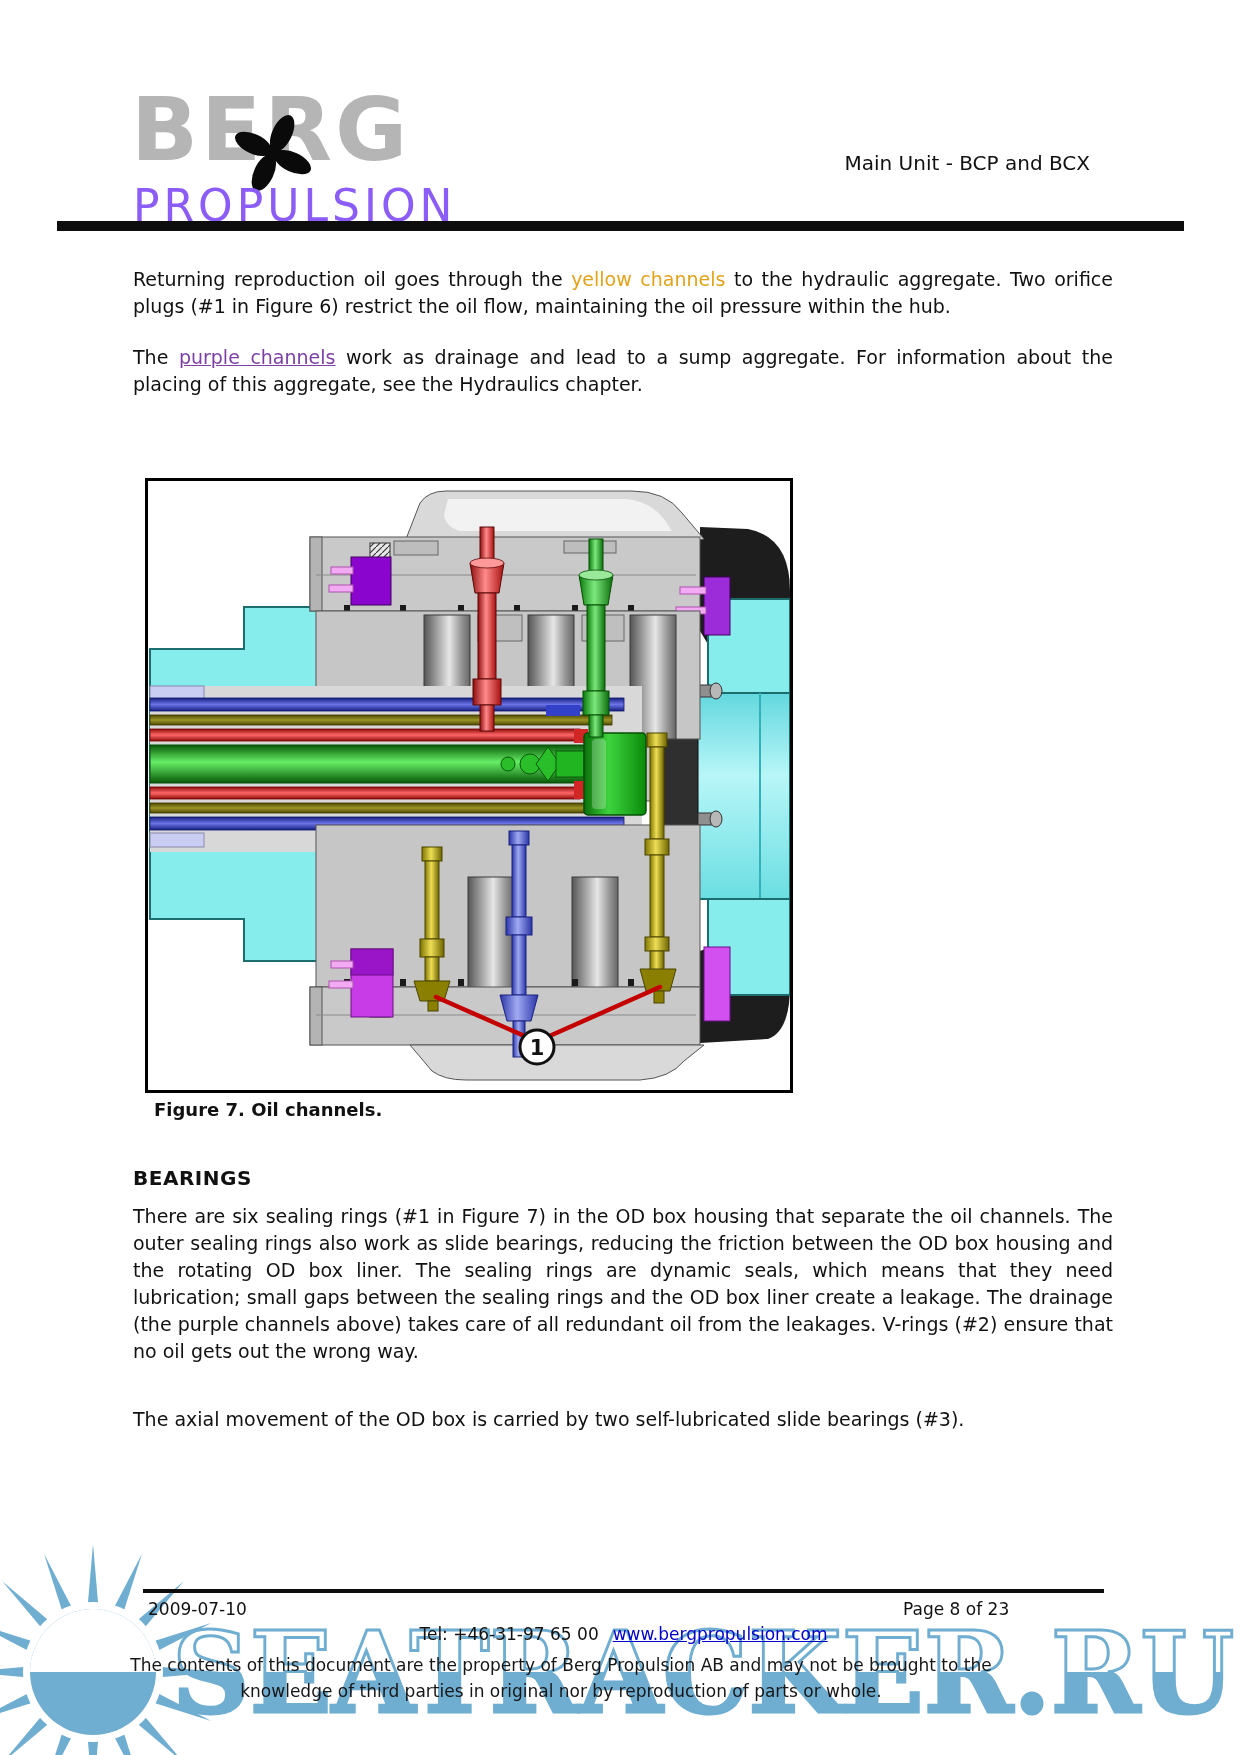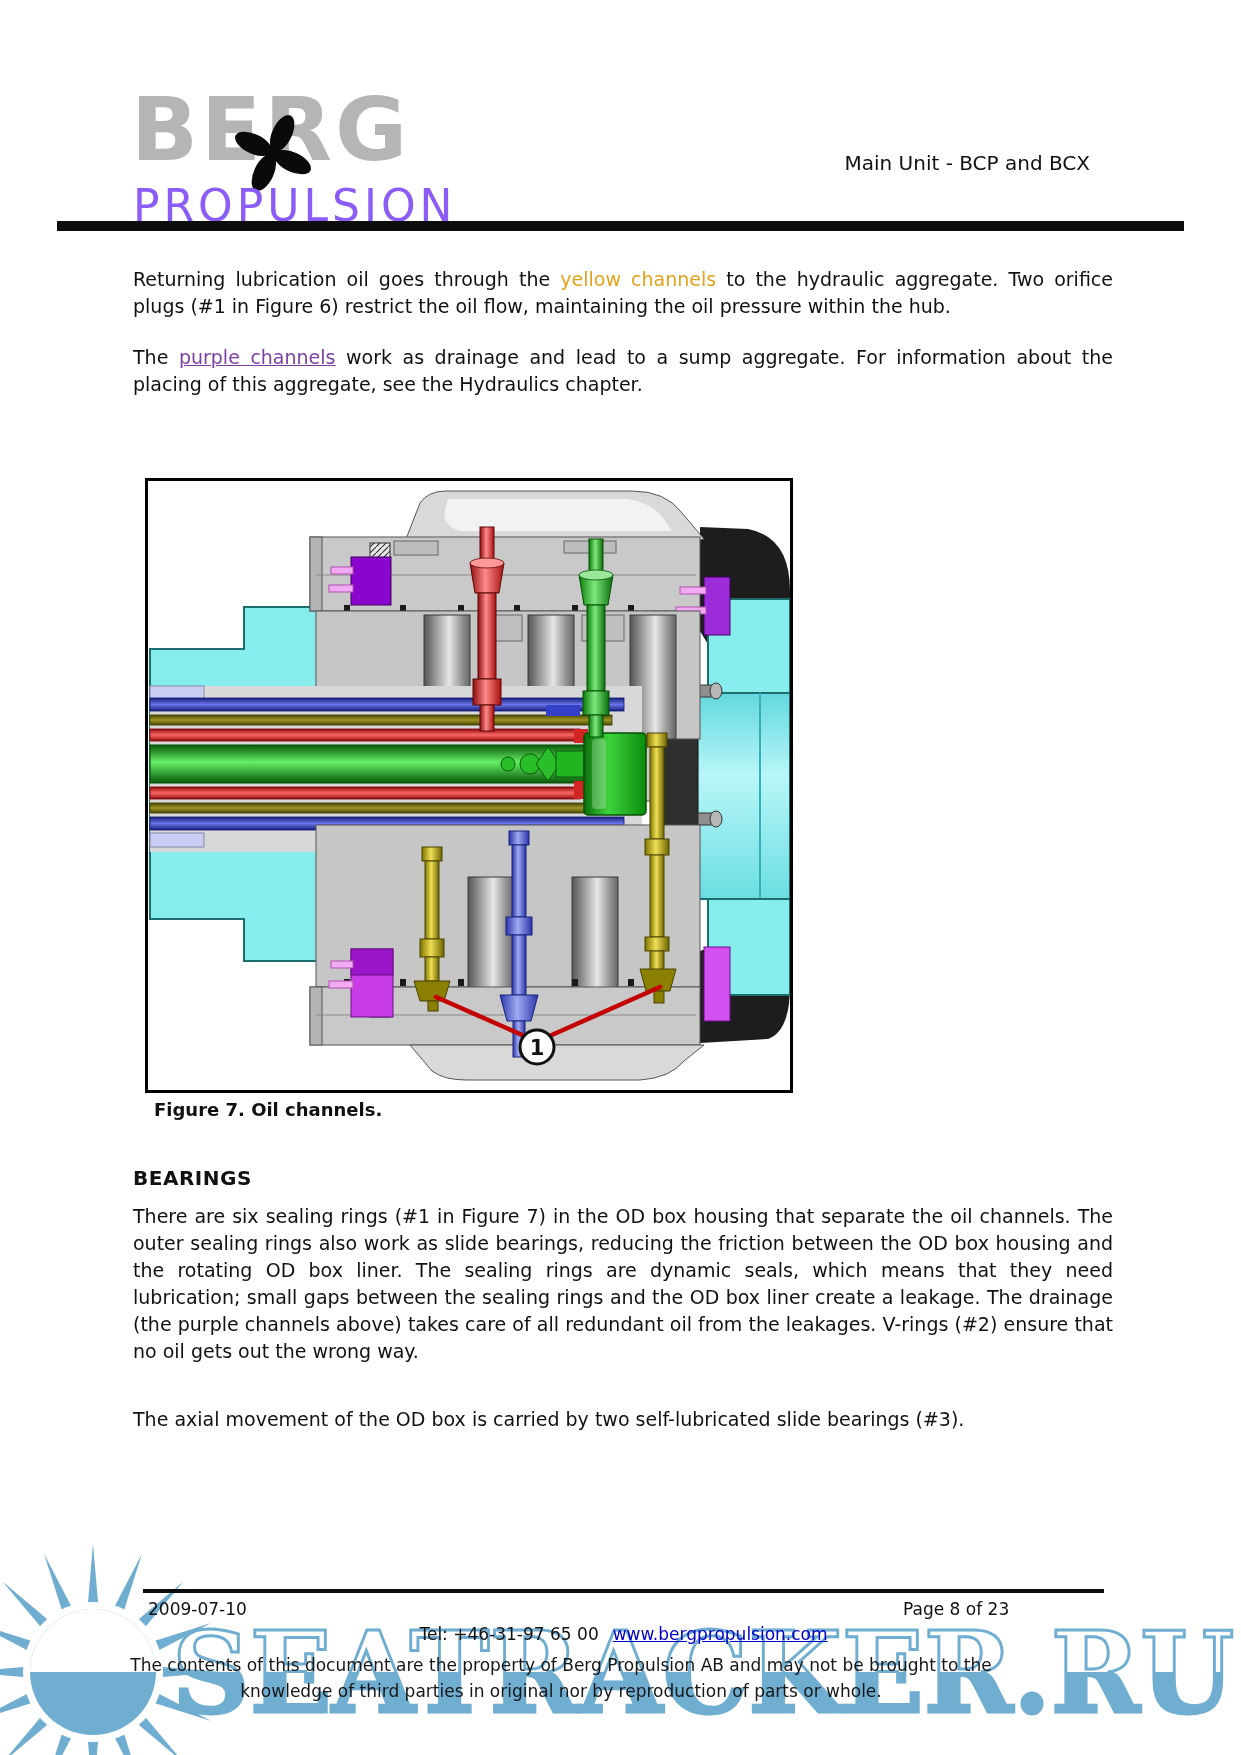--- a/index.html
+++ b/index.html
@@ -80,21 +80,21 @@
       <circle r="9"></circle>
     </g>
   </svg>
   <div class="logo-sub">PROPULSION</div>
 
   <div class="header-right">
     <div class="header-subtitle">Main Unit - BCP and BCX</div>
   </div>
   <div class="top-rule"></div>
 
-  <div class="para p1"><span>Returning lubrication oil goes through the </span><span style="color: rgb(226, 163, 27);">yellow channels</span><span> to the hydraulic aggregate. Two orifice plugs (#1 in Figure 6) restrict the oil flow, maintaining the oil pressure within the hub.</span></div>
+  <div class="para p1"><span>Returning reproduction oil goes through the </span><span style="color: rgb(226, 163, 27);">yellow channels</span><span> to the hydraulic aggregate. Two orifice plugs (#1 in Figure 6) restrict the oil flow, maintaining the oil pressure within the hub.</span></div>
 
   <div class="para p2"><span>The </span><span style="color: rgb(123, 63, 165); text-decoration: underline;">purple channels</span><span> work as drainage and lead to a sump aggregate. For information about the placing of this aggregate, see the Hydraulics chapter.</span></div>
 
   <div class="figure-box">
     <svg viewBox="0 0 642 609">
       <defs>
         <linearGradient id="cyl" x1="0" y1="0" x2="1" y2="0">
           <stop offset="0" stop-color="#555"></stop>
             <stop offset="0.2" stop-color="#8a8a8a"></stop>
           <stop offset="0.55" stop-color="#e6e6e6"></stop>

